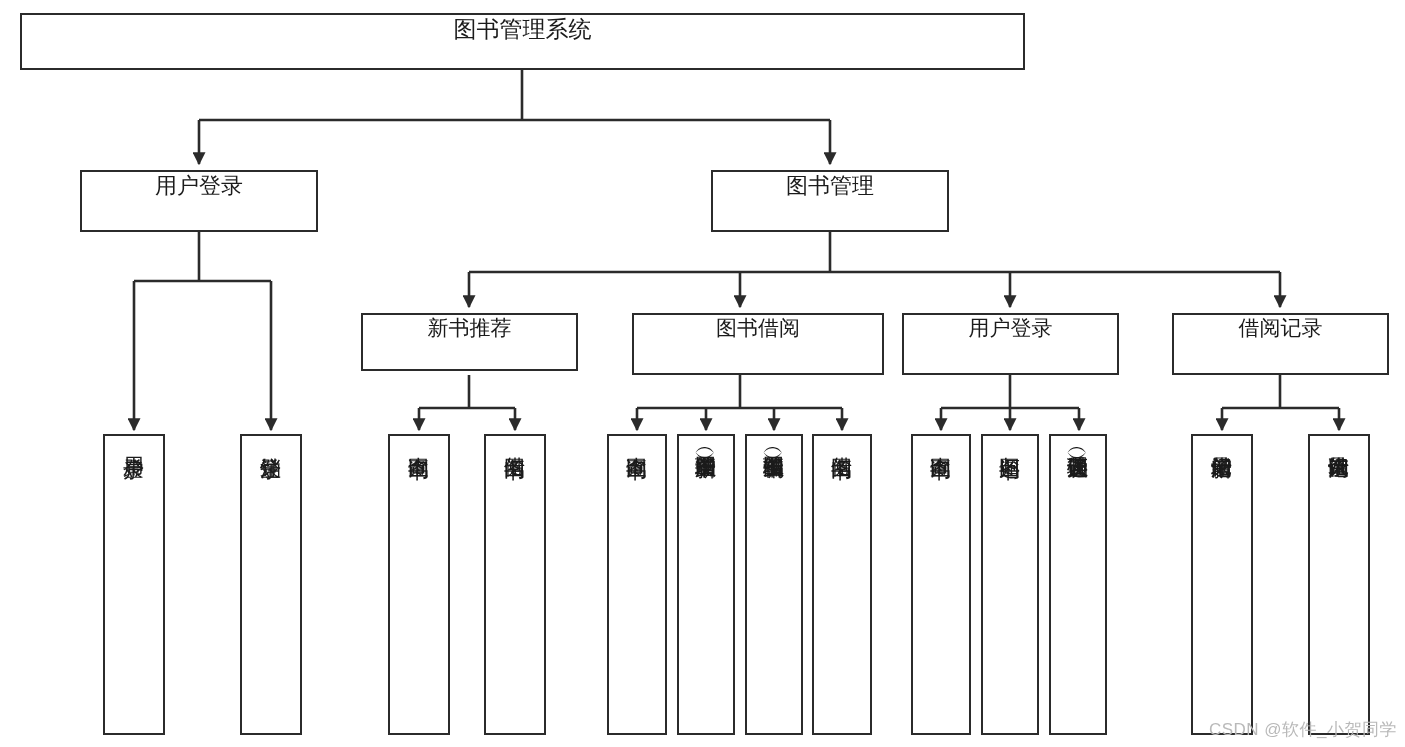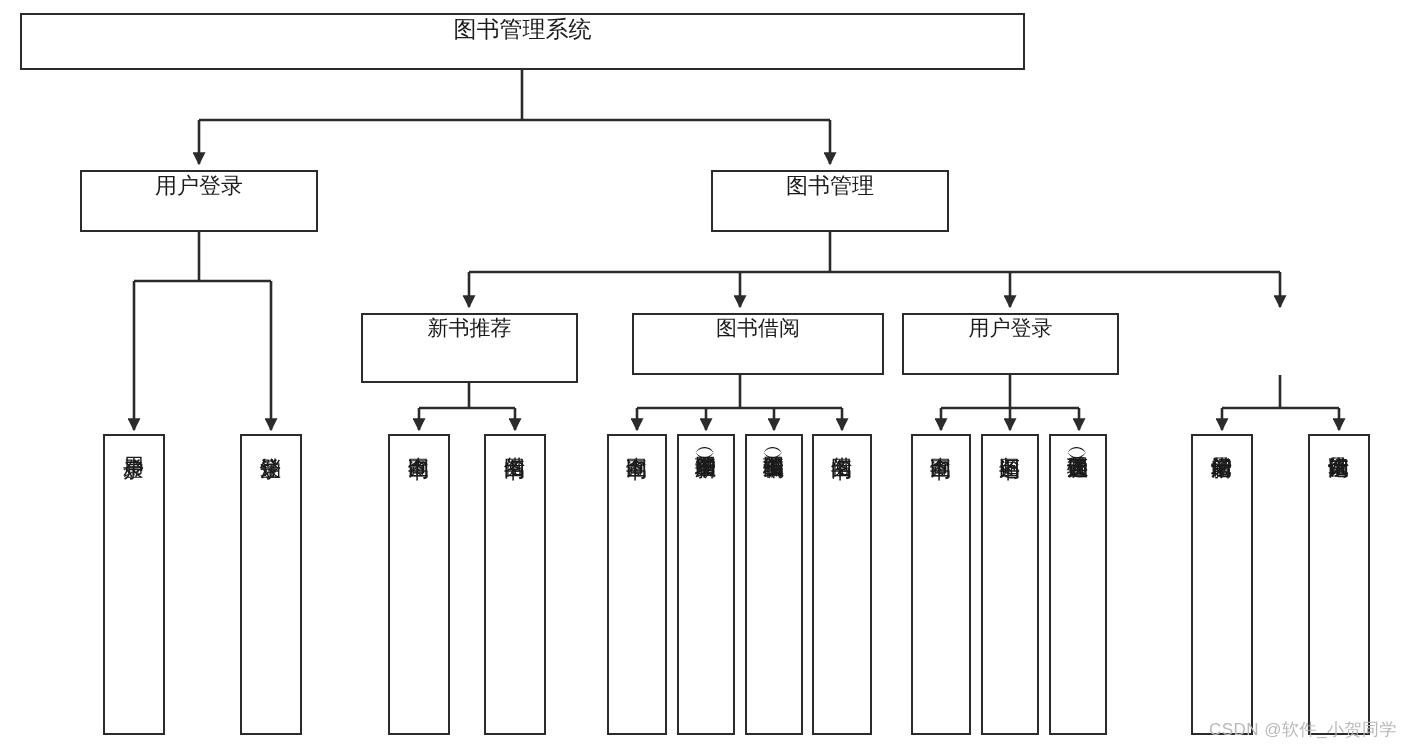--- a/index.html
+++ b/index.html
@@ -134,29 +134,32 @@
     <span class="label">图书管理系统</span>
   </div>
 
   <div class="node level2" style="left:80px; top:170px; width:238px; height:62px;">
     <span class="label">用户登录</span>
   </div>
   <div class="node level2" style="left:711px; top:170px; width:238px; height:62px;">
     <span class="label">图书管理</span>
   </div>
 
-  <div class="node level3" style="left:361px; top:313px; width:217px; height:70px;">
+  <div class="node level3" style="left:361px; top:313px; width:217px; height:58px;">
     <span class="label">新书推荐</span>
   </div>
   <div class="node level3" style="left:632px; top:313px; width:252px; height:62px;">
     <span class="label">图书借阅</span>
   </div>
   <div class="node level3" style="left:902px; top:313px; width:217px; height:62px;">
     <span class="label">用户登录</span>
   </div>
+  <div class="node level3" style="left:1172px; top:313px; width:217px; height:62px;">
+    <span class="label">借阅记录</span>
+  </div>
 
   <div class="node leaf" style="left:103px; top:434px; width:62px; height:301px;">
     <span class="label">用户登录</span>
   </div>
   <div class="node leaf" style="left:240px; top:434px; width:62px; height:301px;">
     <span class="label">注销登录</span>
   </div>
 
   <div class="node leaf" style="left:388px; top:434px; width:62px; height:301px;">
     <span class="label">查询图书</span>

